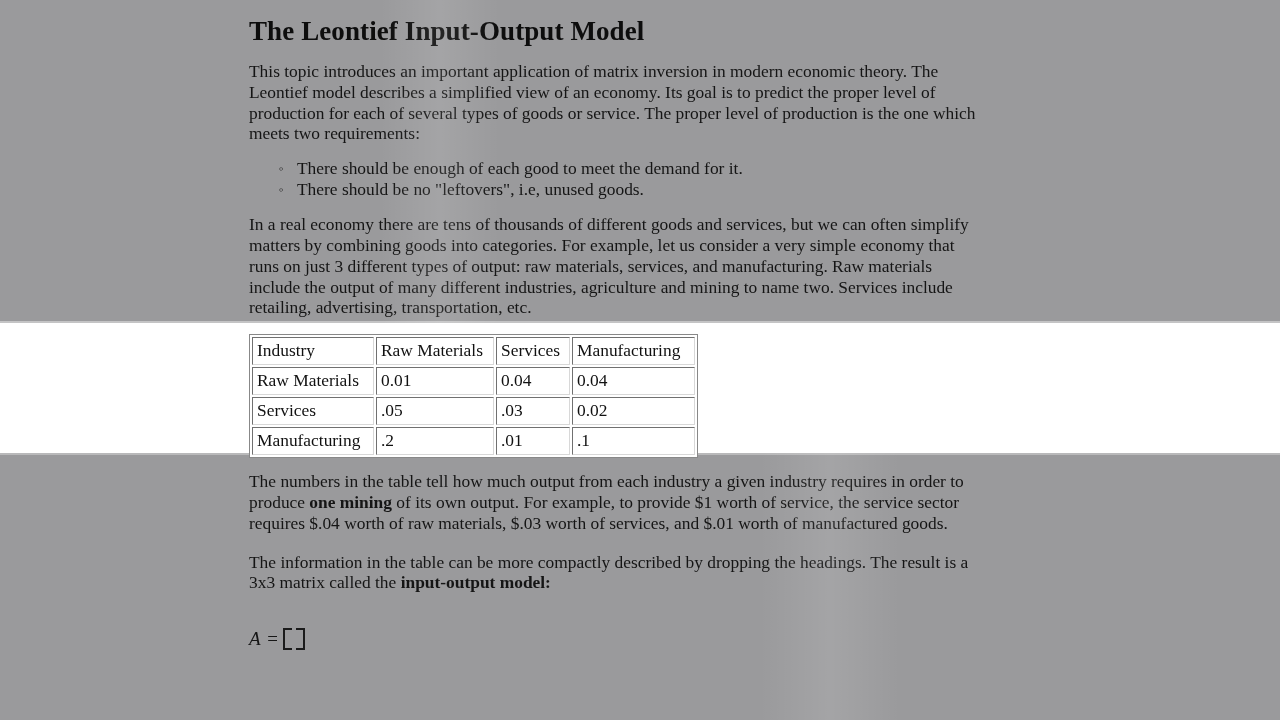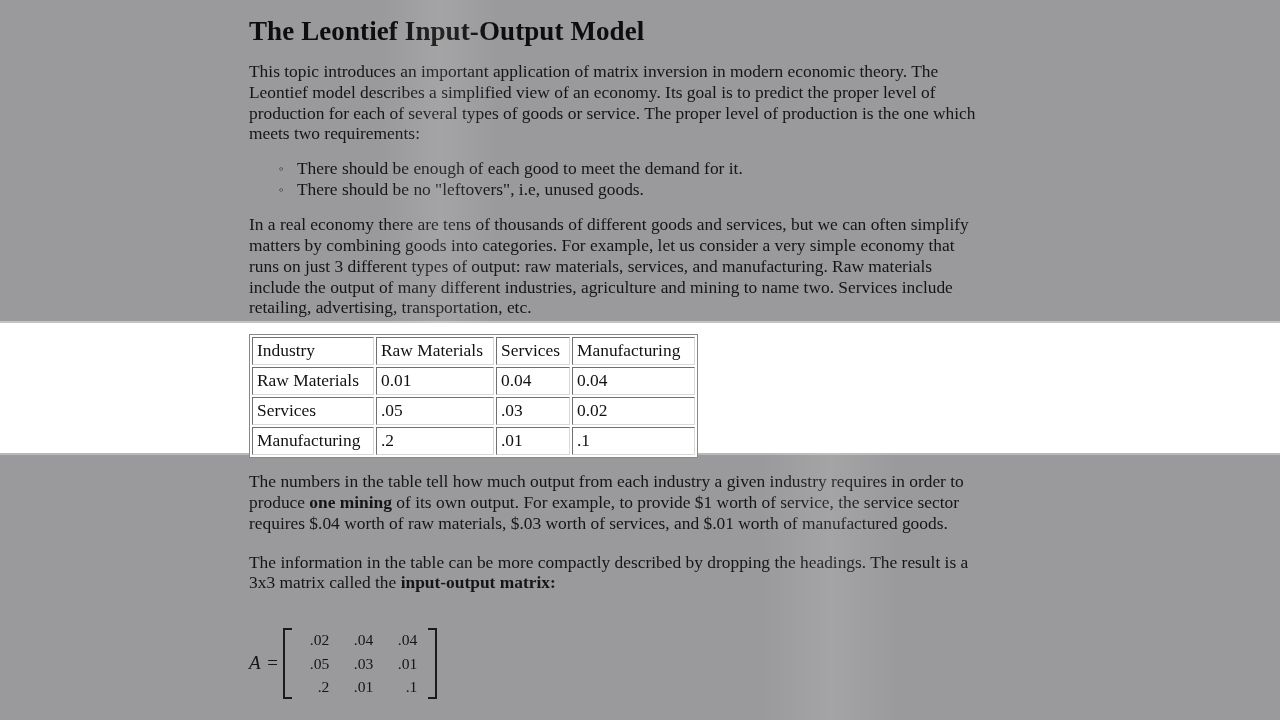--- a/index.html
+++ b/index.html
@@ -215,21 +215,21 @@
 
     <p class="para">In a real economy there are tens of thousands of different goods and services, but we can often simplify matters by combining goods into categories. For example, let us consider a very simple economy that runs on just 3 different types of output: raw materials, services, and manufacturing. Raw materials include the output of many different industries, agriculture and mining to name two. Services include retailing, advertising, transportation, etc.</p>
 
     <div style="height:146px;"></div>
 
     <p class="para" style="margin-top:7px;">
       <span>The numbers in the table tell how much output from each industry a given industry requires in order to produce </span><b>one mining</b><span> of its own output. For example, to provide $1 worth of service, the service sector requires $.04 worth of raw materials, $.03 worth of services, and $.01 worth of manufactured goods.</span>
     </p>
 
     <p class="para" style="margin-top:18px;">
-      <span>The information in the table can be more compactly described by dropping the headings. The result is a 3x3 matrix called the </span><b>input-output matrix:</b>
+      <span>The information in the table can be more compactly described by dropping the headings. The result is a 3x3 matrix called the </span><b>input-output model:</b>
     </p>
 
   </div>
 
   <div class="table-wrap">
     <table class="io-table">
       <tbody>
         <tr>
           <td class="c-industry">Industry</td>
           <td class="c-raw">Raw Materials</td>
@@ -254,38 +254,19 @@
           <td class="c-serv">.01</td>
           <td class="c-manu">.1</td>
         </tr>
       </tbody>
     </table>
   </div>
 
   <div class="matrix-block">
     <span class="matrix-label">A =</span>
     <span class="bracket left"></span>
-    <table class="matrix">
-      <tbody>
-        <tr>
-          <td>.02</td>
-          <td>.04</td>
-          <td>.04</td>
-        </tr>
-        <tr>
-          <td>.05</td>
-          <td>.03</td>
-          <td>.01</td>
-        </tr>
-        <tr>
-          <td>.2</td>
-          <td>.01</td>
-          <td>.1</td>
-        </tr>
-      </tbody>
-    </table>
     <span class="bracket right"></span>
   </div>
 
   <div class="streak" style="left:380px; top:0; width:120px; height:323px;"></div>
   <div class="streak" style="left:760px; top:453px; width:140px; height:267px;"></div>
 
 </div>
 
 </body></html>

